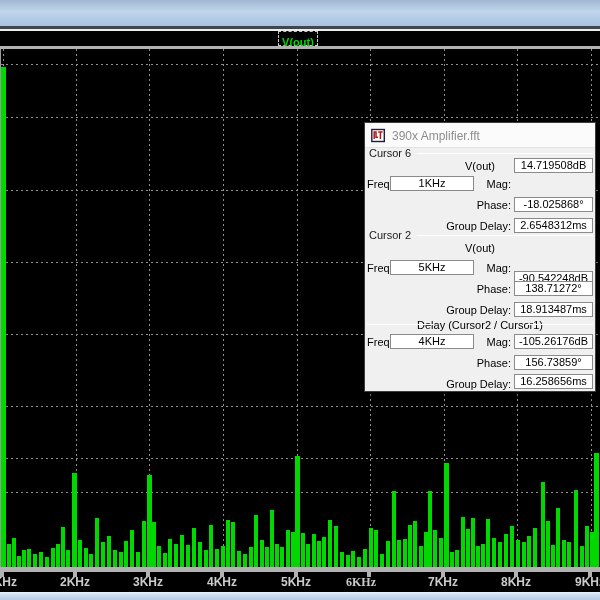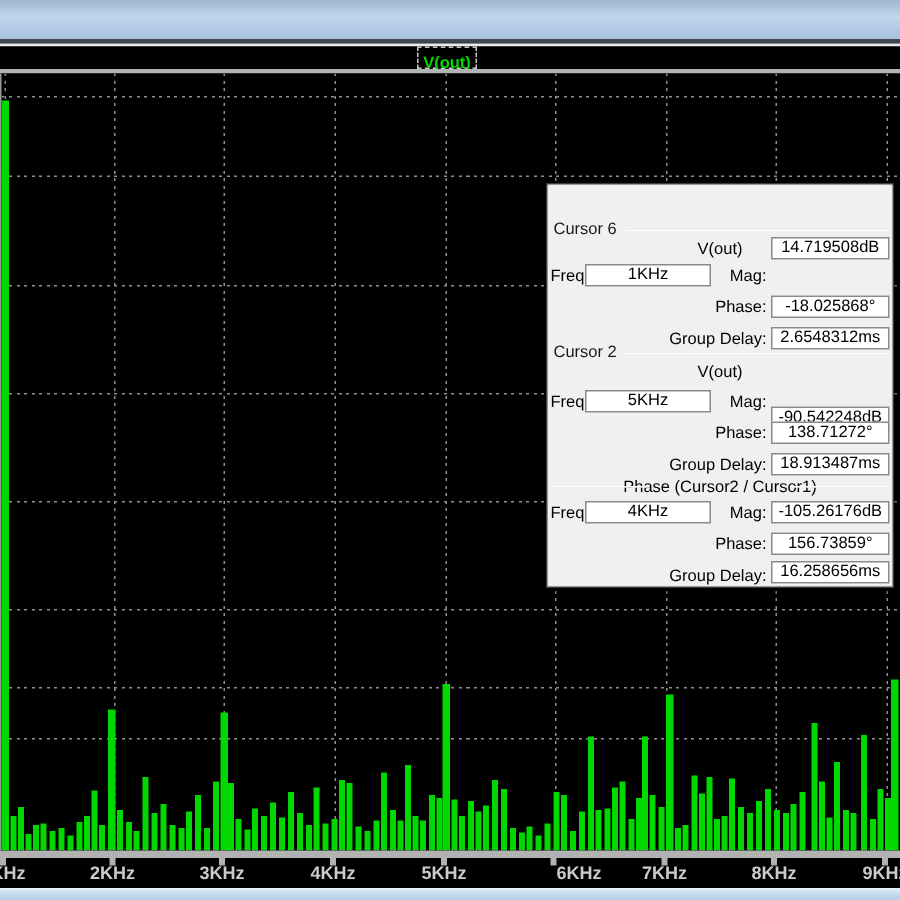--- a/index.html
+++ b/index.html
@@ -201,31 +201,39 @@
       <div class="tick-label" style="left: 2px;">1KHz</div>
       <div class="tick-notch" style="left: 73px;"></div>
       <div class="tick-label" style="left: 75px;">2KHz</div>
       <div class="tick-notch" style="left: 146px;"></div>
       <div class="tick-label" style="left: 148px;">3KHz</div>
       <div class="tick-notch" style="left: 220px;"></div>
       <div class="tick-label" style="left: 222px;">4KHz</div>
       <div class="tick-notch" style="left: 294px;"></div>
       <div class="tick-label" style="left: 296px;">5KHz</div>
       <div class="tick-notch" style="left: 367px;"></div>
-      <div class="tick-label" style="left: 386px;">6KHz</div>
+      <div class="tick-label" style="left: 361px; font-family: Liberation Serif, serif;">6KHz</div>
       <div class="tick-notch" style="left: 441px;"></div>
       <div class="tick-label" style="left: 443px;">7KHz</div>
       <div class="tick-notch" style="left: 514px;"></div>
       <div class="tick-label" style="left: 516px;">8KHz</div>
       <div class="tick-notch" style="left: 588px;"></div>
       <div class="tick-label" style="left: 590px;">9KHz</div>
     </div>
   <div id="bottom-edge"></div>
 
   <div id="dlg">
+    <div id="dlg-titlebar">
+      <svg id="dlg-logo" viewBox="0 0 15 15">
+        <rect x="0.8" y="1.5" width="12.5" height="12" fill="#ffffff" stroke="#1d1d3a" stroke-width="1.4"></rect>
+        <path d="M3.2 11 L3.2 4 L5 4 L5 9.2 L7 9.2" fill="none" stroke="#b21a1a" stroke-width="1.5"></path>
+        <path d="M7.2 4 L11.6 4 M9.4 4 L9.4 11" fill="none" stroke="#b21a1a" stroke-width="1.5"></path>
+      </svg>
+      <span id="dlg-title-text">390x Amplifier.fft</span>
+    </div>
 
     <span class="sec-label" style="top:24px">Cursor 6</span>
     <div class="sec-line" style="top:30px;left:52px;width:176px"></div>
     <div class="trace-name" style="top:37px">V(out)</div>
     <span class="flabel" style="top:55px">Freq:</span>
     <div class="fbox" style="top:53px">1KHz</div>
     <span class="rlabel" style="top:55px">Mag:</span>
     <div class="vbox" style="top:35px">14.719508dB</div>
     <span class="rlabel" style="top:76px">Phase:</span>
     <div class="vbox" style="top:74px">-18.025868°</div>
@@ -237,21 +245,21 @@
     <div class="trace-name" style="top:119px">V(out)</div>
     <span class="flabel" style="top:139px">Freq:</span>
     <div class="fbox" style="top:137px">5KHz</div>
     <span class="rlabel" style="top:139px">Mag:</span>
     <div class="vbox" style="top:148px">-90.542248dB</div>
     <span class="rlabel" style="top:160px">Phase:</span>
     <div class="vbox" style="top:158px">138.71272°</div>
     <span class="rlabel" style="top:181px">Group Delay:</span>
     <div class="vbox" style="top:179px">18.913487ms</div>
 
-    <div class="trace-name" style="top:196px">Phase (Cursor2 / Cursor1)</div>
+    <div class="trace-name" style="top:196px">Delay (Cursor2 / Cursor1)</div>
     <div class="sec-line" style="top:201px;left:2px;width:66px"></div>
     <div class="sec-line" style="top:201px;left:162px;width:66px"></div>
     <span class="flabel" style="top:213px">Freq:</span>
     <div class="fbox" style="top:211px">4KHz</div>
     <span class="rlabel" style="top:213px">Mag:</span>
     <div class="vbox" style="top:211px">-105.26176dB</div>
     <span class="rlabel" style="top:234px">Phase:</span>
     <div class="vbox" style="top:232px">156.73859°</div>
     <span class="rlabel" style="top:255px">Group Delay:</span>
     <div class="vbox" style="top:251px">16.258656ms</div>

